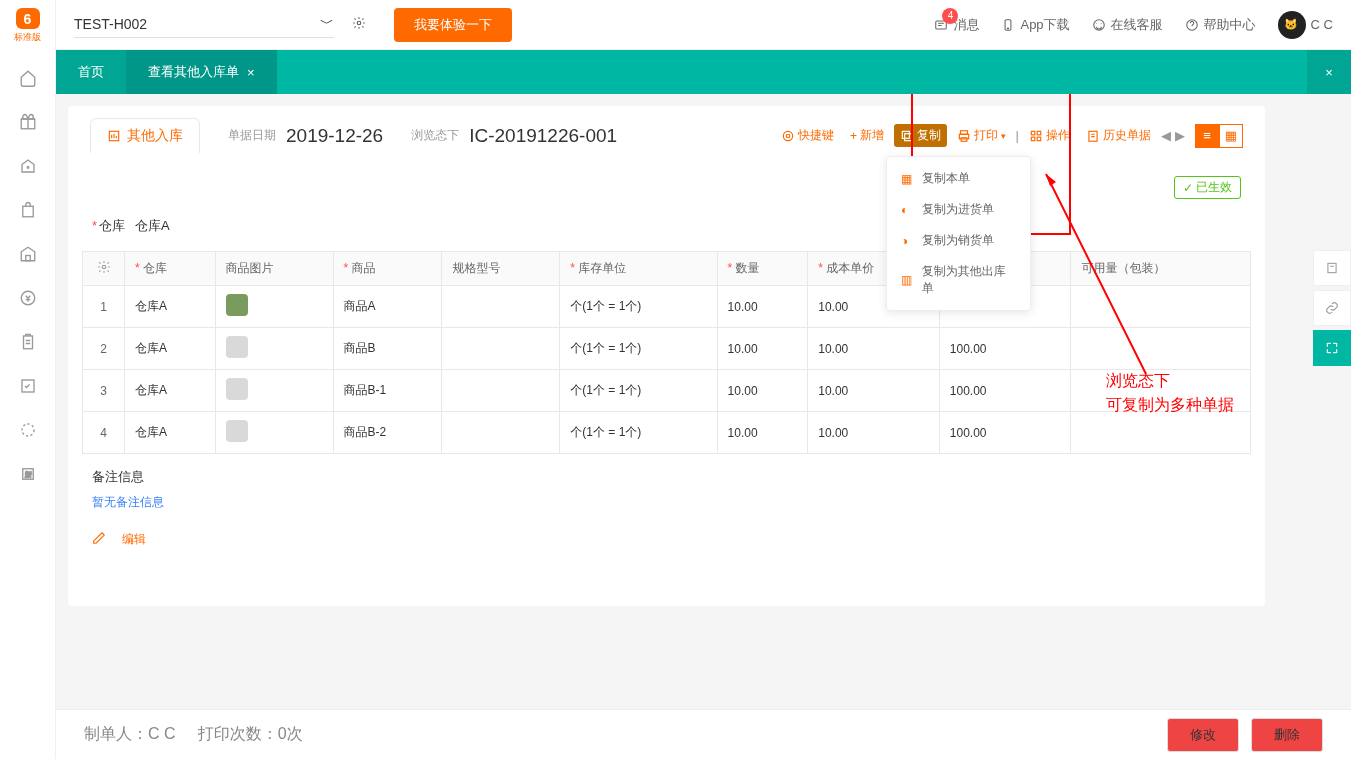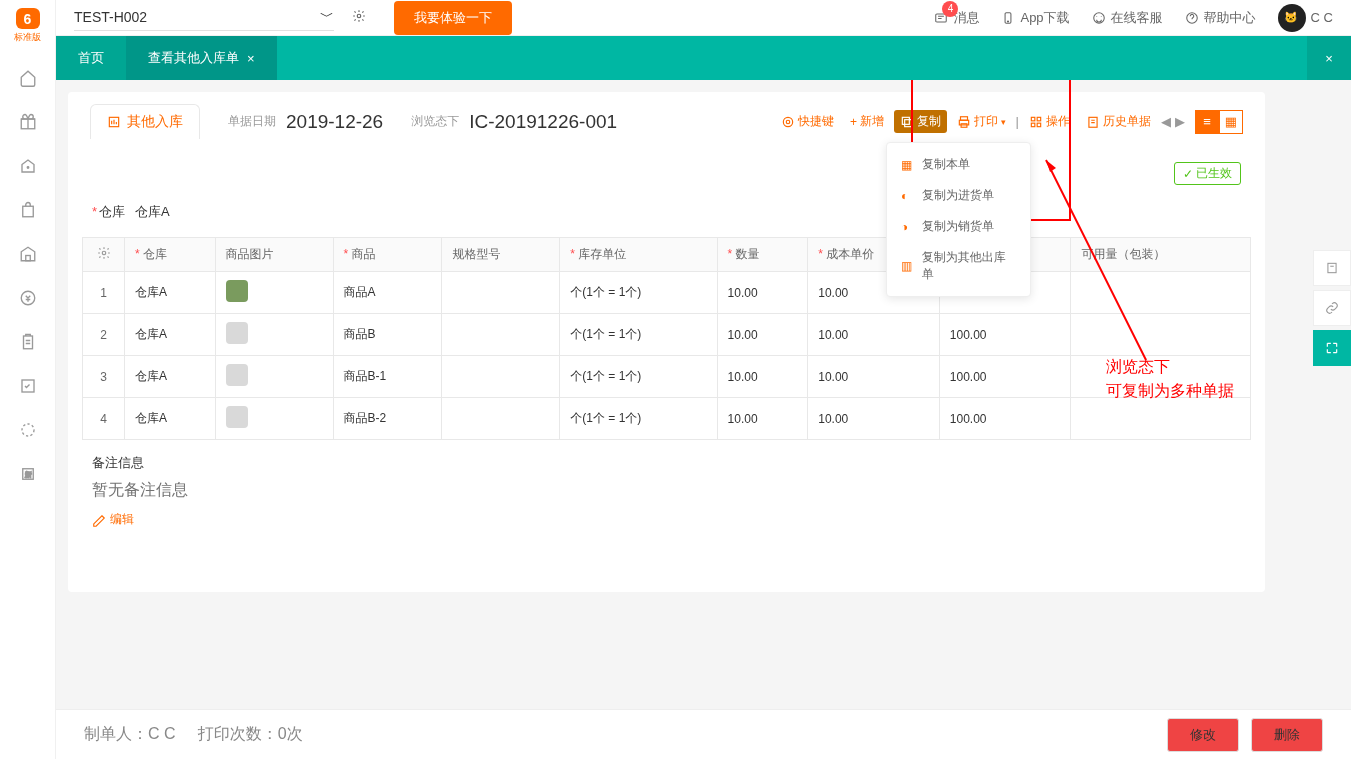--- a/index.html
+++ b/index.html
@@ -5,21 +5,21 @@
 *{box-sizing:border-box;margin:0;padding:0;font-family:"Microsoft YaHei","PingFang SC",Arial,sans-serif;}
 body{background:#f5f5f5;font-size:13px;color:#333;overflow:hidden;}
 .app{display:flex;height:759px;width:1351px;position:relative;}
 .sidebar{width:56px;background:#fff;border-right:1px solid #f0f0f0;display:flex;flex-direction:column;align-items:center;padding-top:8px;}
 .logo{width:36px;height:36px;display:flex;flex-direction:column;align-items:center;margin-bottom:12px;}
 .logo-icon{width:24px;height:24px;border-radius:6px;background:#ff6a00;display:flex;align-items:center;justify-content:center;color:#fff;font-weight:bold;font-size:14px;}
 .logo-text{font-size:9px;color:#ff6a00;margin-top:2px;}
 .side-icon{width:40px;height:40px;display:flex;align-items:center;justify-content:center;color:#999;cursor:pointer;margin:2px 0;border-radius:4px;}
 .side-icon svg{width:18px;height:18px;}
 .main{flex:1;display:flex;flex-direction:column;background:#f5f5f5;}
-.topbar{height:36px;background:#fff;display:flex;align-items:center;padding:0 18px;border-bottom:1px solid #f0f0f0;}
+.topbar{height:50px;background:#fff;display:flex;align-items:center;padding:0 18px;border-bottom:1px solid #f0f0f0;}
 .warehouse-select{display:flex;align-items:center;min-width:260px;border-bottom:1px solid #e0e0e0;padding:4px 0;cursor:pointer;}
 .warehouse-select span{font-size:14px;color:#333;}
 .caret-down{margin-left:auto;color:#ff6a00;}
 .gear-btn{margin-left:18px;color:#666;cursor:pointer;}
 .try-btn{margin-left:28px;background:#ff6a00;color:#fff;border:none;border-radius:4px;padding:8px 20px;font-size:13px;cursor:pointer;}
 .topbar-right{margin-left:auto;display:flex;align-items:center;gap:22px;}
 .top-item{display:flex;align-items:center;gap:5px;color:#666;cursor:pointer;font-size:13px;position:relative;}
 .badge{position:absolute;top:-8px;left:8px;background:#ff4d4f;color:#fff;border-radius:8px;min-width:16px;height:16px;font-size:10px;display:flex;align-items:center;justify-content:center;padding:0 3px;}
 .avatar{width:28px;height:28px;border-radius:50%;background:#222;display:flex;align-items:center;justify-content:center;color:#fff;font-size:11px;}
 .tabs-bar{height:44px;background:#00b7a3;display:flex;align-items:center;}
@@ -51,22 +51,22 @@
 table{width:100%;border-collapse:collapse;}
 th,td{border:1px solid #e8e8e8;padding:8px 10px;text-align:left;font-size:12px;font-weight:normal;}
 th{background:#fafafa;color:#666;}
 th.req-col::before{content:"* ";color:#ff4d4f;}
 td.num{text-align:center;color:#666;}
 .prod-img{width:22px;height:22px;border-radius:4px;display:inline-block;}
 .subtotal-row td{background:#fdf6ec;color:#666;font-weight:bold;}
 .subtotal-row td:first-child{text-align:center;}
 .notes{padding:14px 24px;}
 .notes-title{color:#333;font-size:13px;margin-bottom:8px;}
-.notes-empty{color:#737373;font-size:16px;margin-bottom:10px;}
-.edit-link{color:#ff6a00;font-size:12px;cursor:pointer;display:flex;align-items:flex-end;gap:4px;}
+.notes-empty{color:#3b82f6;font-size:12px;margin-bottom:20px;}
+.edit-link{color:#ff6a00;font-size:12px;cursor:pointer;display:flex;align-items:flex-start;gap:16px;}
 .footer{position:absolute;bottom:0;left:56px;right:0;height:50px;background:#fff;border-top:1px solid #eee;display:flex;align-items:center;padding:0 28px;}
 .footer-info{color:#888;font-size:16px;}
 .footer-btns{margin-left:auto;display:flex;gap:12px;}
 .fbtn{border:1px solid #ddd;background:#ef4444;padding:7px 22px;border-radius:3px;cursor:pointer;color:#333;font-size:13px;}
 .dropdown{position:absolute;top:32px;left:-8px;background:#fff;border:1px solid #eee;box-shadow:0 2px 10px rgba(0,0,0,0.1);border-radius:4px;padding:6px 0;min-width:145px;z-index:100;}
 .dd-item{padding:7px 14px;display:flex;align-items:center;gap:7px;color:#666;cursor:pointer;font-size:12px;}
 .dd-icon{color:#ff6a00;width:14px;}
 .redbox{position:absolute;border:2px solid #ff0000;pointer-events:none;}
 .arrow-svg{position:absolute;pointer-events:none;}
 .anno{position:absolute;color:#ff0000;font-size:16px;line-height:1.5;}

